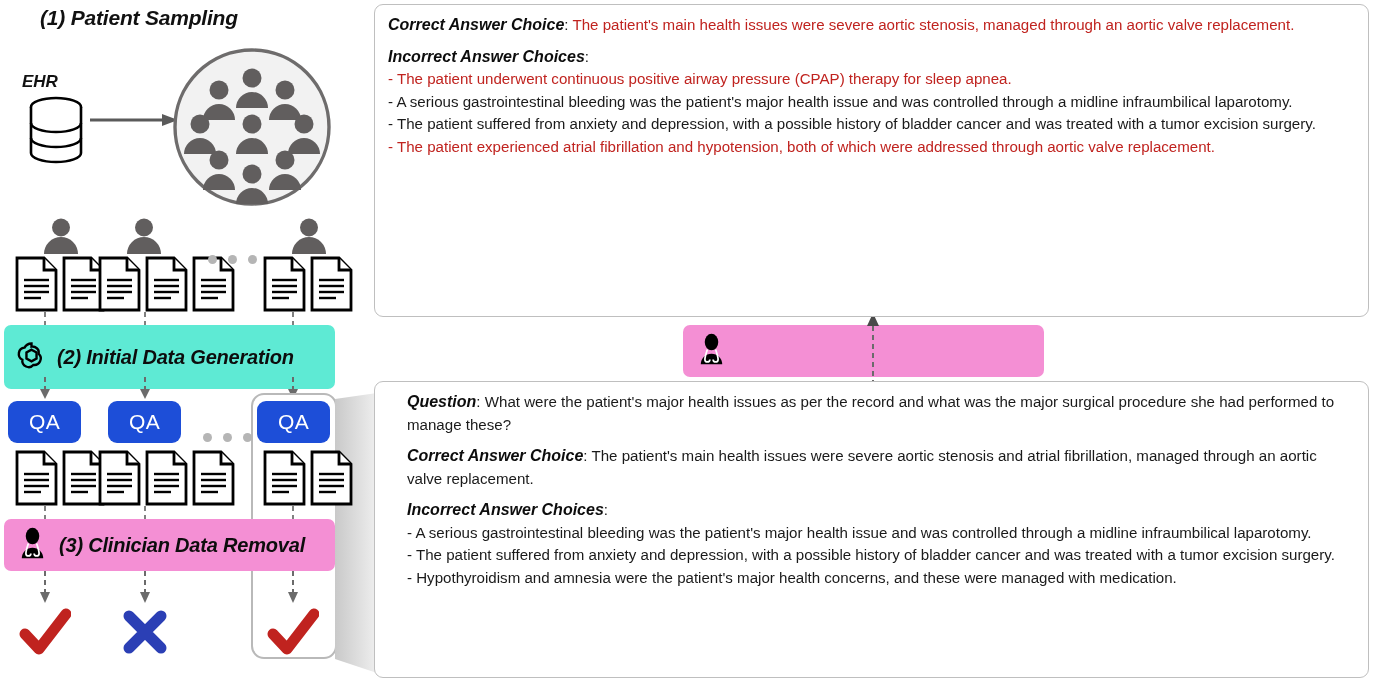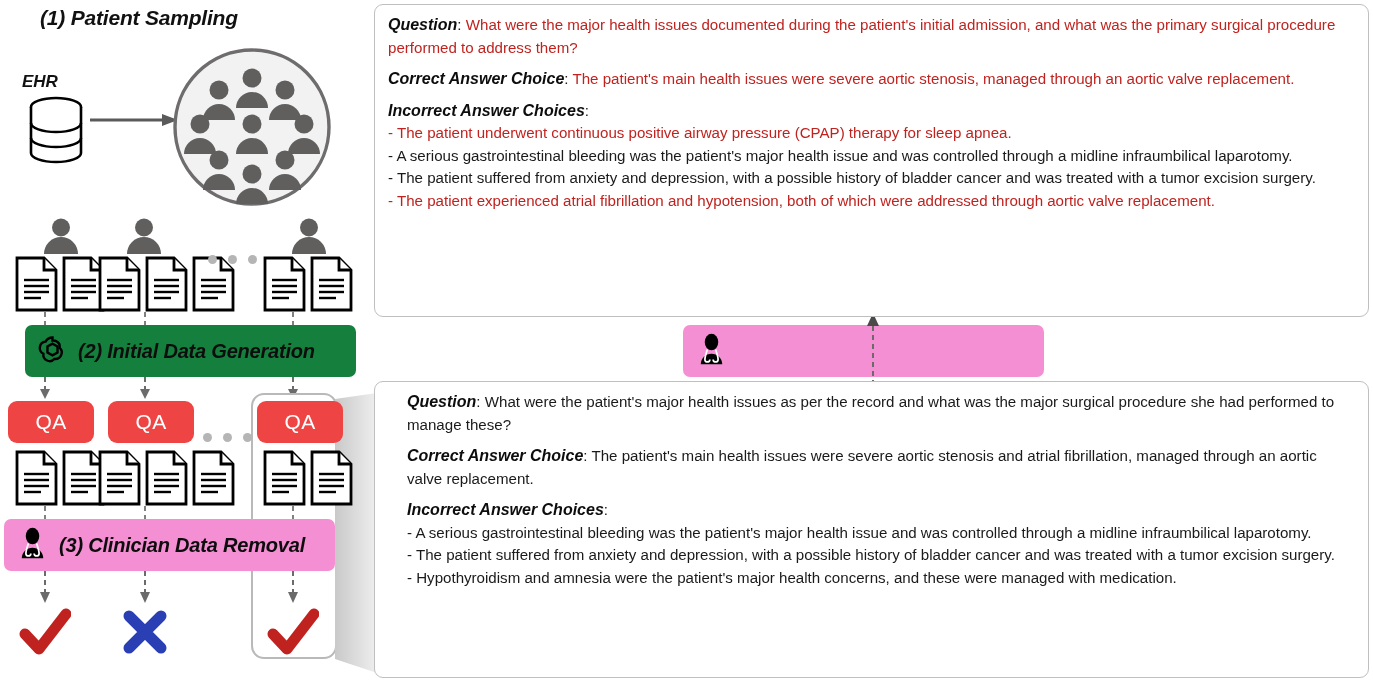--- a/index.html
+++ b/index.html
@@ -84,40 +84,39 @@
     font-size: 20px;
     font-weight: bold;
     font-style: italic;
     color: #0d0d0d;
     letter-spacing: -0.2px;
     white-space: nowrap;
     margin-left: 10px;
   }
   #banner-generation {
     left: 4px; top: 325px;
-    width: 331px; height: 52px;
-    background: #15803d;
-    margin-left: 21px;
+    width: 331px; height: 64px;
+    background: #5eead4;
   }
   #banner-removal {
     left: 4px; top: 519px;
     width: 331px; height: 52px;
     background: #F48FD4;
   }
   #banner-modification {
     left: 683px; top: 325px;
     width: 361px; height: 52px;
     background: #F48FD4;
   }
 
   
   .qa-card {
     position: absolute;
-    width: 86px; height: 42px;
-    background: #ef4444;
+    width: 73px; height: 42px;
+    background: #1d4ed8;
     border-radius: 9px;
     color: #ffffff;
     font-size: 21px;
     display: flex;
     align-items: center;
     justify-content: center;
     letter-spacing: 0.3px;
   }
 
   
@@ -558,23 +557,20 @@
     </span>
   </div>
 
   <svg class="abs" id="modification-arrow" viewBox="0 0 14 72" width="14" height="72">
     <line x1="7" y1="72" x2="7" y2="13" stroke="#6b6b6b" stroke-width="2" stroke-dasharray="5,4"></line>
     <polygon points="7,0 1,13 13,13" fill="#4a4a4a"></polygon>
   </svg>
 
   <div class="qa-box" id="qa-box-top">
     <div class="qa-block">
-      <span class="qa-label">Question</span><span class="qa-line txt-black">: </span><span class="qa-line txt-red">What were the major health issues documented during the patient's initial admission, and what was the primary surgical procedure performed to address them?</span>
-    </div>
-    <div class="qa-block">
       <span class="qa-label">Correct Answer Choice</span><span class="qa-line txt-black">: </span><span class="qa-line txt-red">The patient's main health issues were severe aortic stenosis, managed through an aortic valve replacement.</span>
     </div>
     <div class="qa-block">
       <div><span class="qa-label">Incorrect Answer Choices</span><span class="qa-line txt-black">:</span></div>
       <ul class="choice-list">
         <li class="txt-red">- The patient underwent continuous positive airway pressure (CPAP) therapy for sleep apnea.</li>
         <li class="txt-black">- A serious gastrointestinal bleeding was the patient's major health issue and was controlled through a midline infraumbilical laparotomy.</li>
         <li class="txt-black">- The patient suffered from anxiety and depression, with a possible history of bladder cancer and was treated with a tumor excision surgery.</li>
         <li class="txt-red">- The patient experienced atrial fibrillation and hypotension, both of which were addressed through aortic valve replacement.</li>
       </ul>

